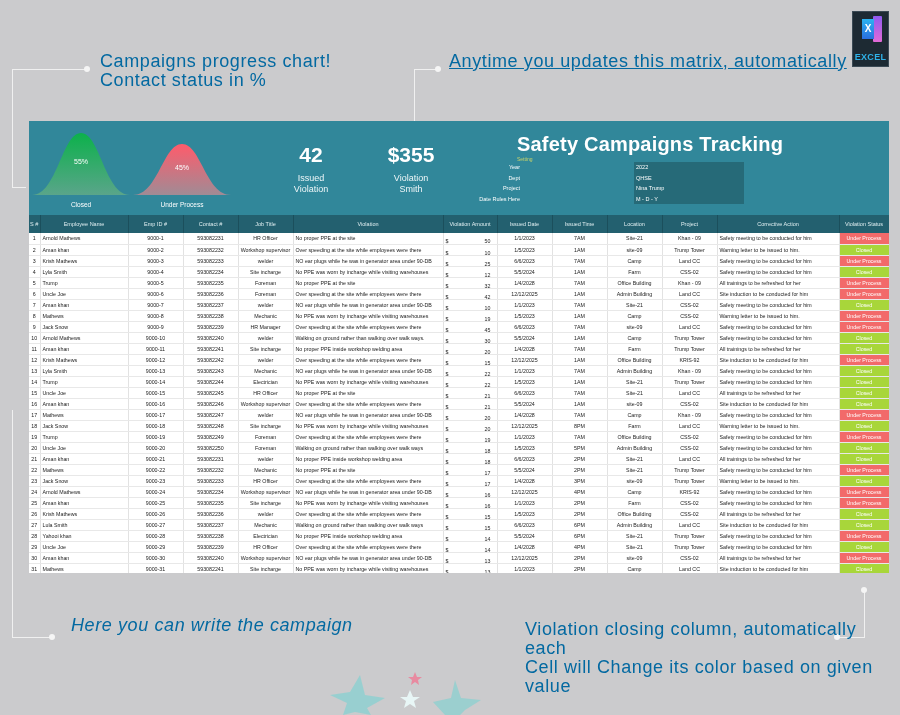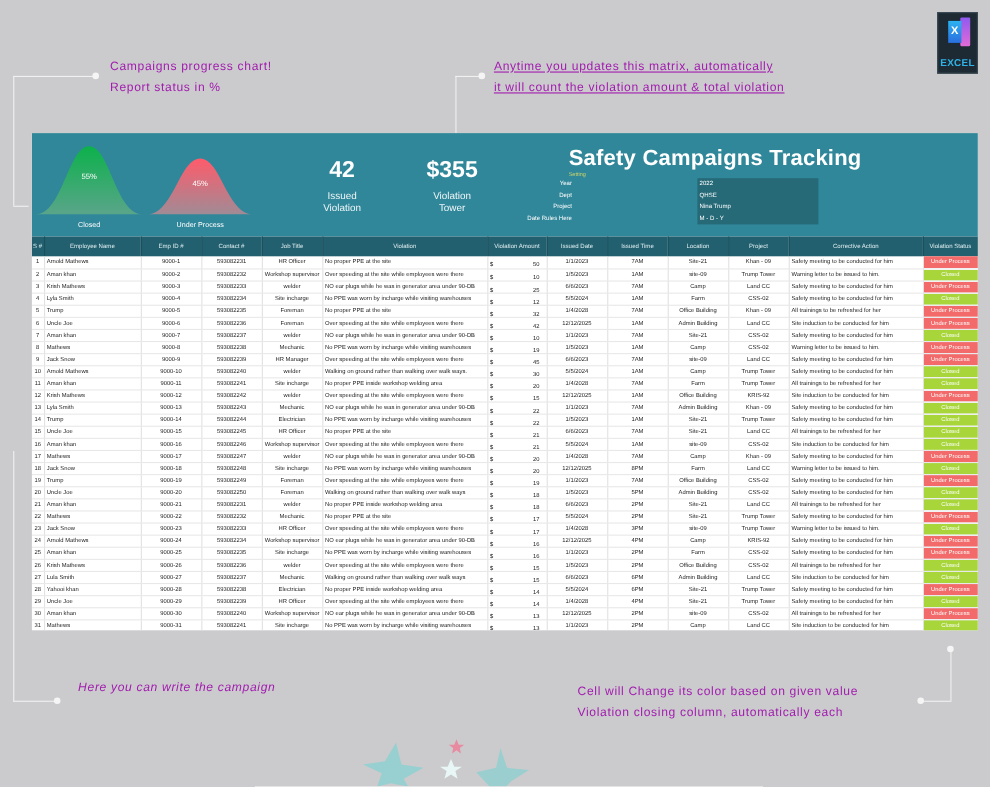--- a/index.html
+++ b/index.html
@@ -1,18 +1,18 @@
 <!DOCTYPE html>
 <html><head>
 <meta charset="utf-8">
 <style>
   * { box-sizing: border-box; margin: 0; padding: 0; }
   html, body { width: 900px; height: 715px; overflow: hidden; }
   body { background: #cbcbcd; font-family: "Liberation Sans", sans-serif; position: relative; }
-  .note { position: absolute; color: #a21caf; font-size: 11px; line-height: 19px; letter-spacing: 0.6px; }
+  .note { position: absolute; color: #0369a1; font-size: 18px; line-height: 19px; letter-spacing: 0.6px; }
   .line { position: absolute; background: #f0f0f0; }
   .dot { position: absolute; width: 6px; height: 6px; border-radius: 50%; background: #f5f5f5; }
   .excel { position: absolute; left: 852px; top: 11px; width: 37px; height: 56px; background: #1d2a33; border: 1px solid #3b4a55; }
   .excel .logo { position: absolute; left: 9px; top: 4px; width: 20px; height: 26px; }
   .excel .logo .x { position: absolute; left: 0; top: 3px; width: 12px; height: 20px; background: linear-gradient(180deg,#2bb3f0,#2a6fe0); color: #fff; font-size: 10px; font-weight: bold; text-align: center; line-height: 20px; }
   .excel .logo .bars { position: absolute; left: 11px; top: 0; width: 9px; height: 26px; background: linear-gradient(180deg,#8f5af0,#e26ad6); border-radius: 1px; }
   .excel .lbl { position: absolute; left: 0; bottom: 4px; width: 100%; text-align: center; color: #2fb2e8; font-size: 9px; font-weight: bold; letter-spacing: 0.3px; margin-top: 40px; }
 
   .sheet { position: absolute; left: 29px; top: 121px; width: 860px; height: 452px; background: #fff; overflow: hidden; }
   .banner { position: absolute; left: 0; top: 0; width: 860px; height: 94px; background: #31879a; }
@@ -43,29 +43,28 @@
 </style>
 </head>
 <body>
 
 <div class="line" style="left:12px;top:69px;width:75px;height:1px;"></div>
 <div class="line" style="left:12px;top:69px;width:1px;height:118px;"></div>
 <div class="line" style="left:12px;top:187px;width:14px;height:1px;"></div>
 <div class="dot" style="left:84px;top:66px;"></div>
 <div class="note" style="left:100px;top:52px;">
   <div>Campaigns progress chart!</div>
-  <div>Report status in %</div>
+  <div>Contact status in %</div>
 </div>
 
 <div class="line" style="left:414px;top:69px;width:24px;height:1px;"></div>
 <div class="line" style="left:414px;top:69px;width:1px;height:67px;"></div>
 <div class="dot" style="left:435px;top:66px;"></div>
 <div class="note" style="left:449px;top:52px;text-decoration:underline;">
   <div>Anytime you updates this matrix, automatically</div>
-  <div>it will count the violation amount &amp; total violation</div>
 </div>
 
 <div class="excel">
   <div class="logo">
     <div class="bars"></div>
     <div class="x">X</div>
   </div>
   <div class="lbl">EXCEL</div>
 </div>
 
@@ -74,22 +73,22 @@
 <div class="dot" style="left:49px;top:634px;"></div>
 <div class="note" style="left:71px;top:616px;font-style:italic;">
   <div>Here you can write the campaign</div>
 </div>
 
 <div class="line" style="left:864px;top:590px;width:1px;height:47px;"></div>
 <div class="line" style="left:838px;top:637px;width:27px;height:1px;"></div>
 <div class="dot" style="left:834px;top:634px;"></div>
 <div class="dot" style="left:861px;top:587px;"></div>
 <div class="note" style="left:525px;top:620px;">
+  <div>Violation closing column, automatically each</div>
   <div>Cell will Change its color based on given value</div>
-  <div>Violation closing column, automatically each</div>
 </div>
 
 <svg style="position:absolute;left:315px;top:670px;" width="180" height="45" viewBox="0 0 180 45">
   <polygon points="45,5 50,25 70,28 52,38 56,45 40,42 28,45 32,33 15,25 35,22" fill="#8fd0d0" opacity="0.85"></polygon>
   <polygon points="140,10 146,28 166,30 150,40 145,45 130,45 118,32 136,28" fill="#8fd0d0" opacity="0.8"></polygon>
   <polygon points="95,20 98,27 105,27 99,31 101,38 95,34 89,38 91,31 85,27 92,27" fill="#e8f6f6"></polygon>
   <polygon points="100,2 102,7 107,7 103,10 104,15 100,12 96,15 97,10 93,7 98,7" fill="#e88aa0"></polygon>
 </svg>
 
 <div class="sheet">
@@ -125,21 +124,21 @@
       <div class="num">42</div>
       <div class="lab">
         <div>Issued</div>
         <div>Violation</div>
       </div>
     </div>
     <div class="kpi" style="left:350px;top:22px;width:64px;">
       <div class="num">$355</div>
       <div class="lab">
         <div>Violation</div>
-        <div>Tower</div>
+        <div>Smith</div>
       </div>
     </div>
 
     <div class="title">Safety Campaigns Tracking</div>
     <div class="setting">Setting</div>
     <div class="settings-box"></div>
     <div class="set-row" style="left:605px;top:41px;">
       <span class="k">Year</span>
       <span class="v">2022</span>
     </div>

